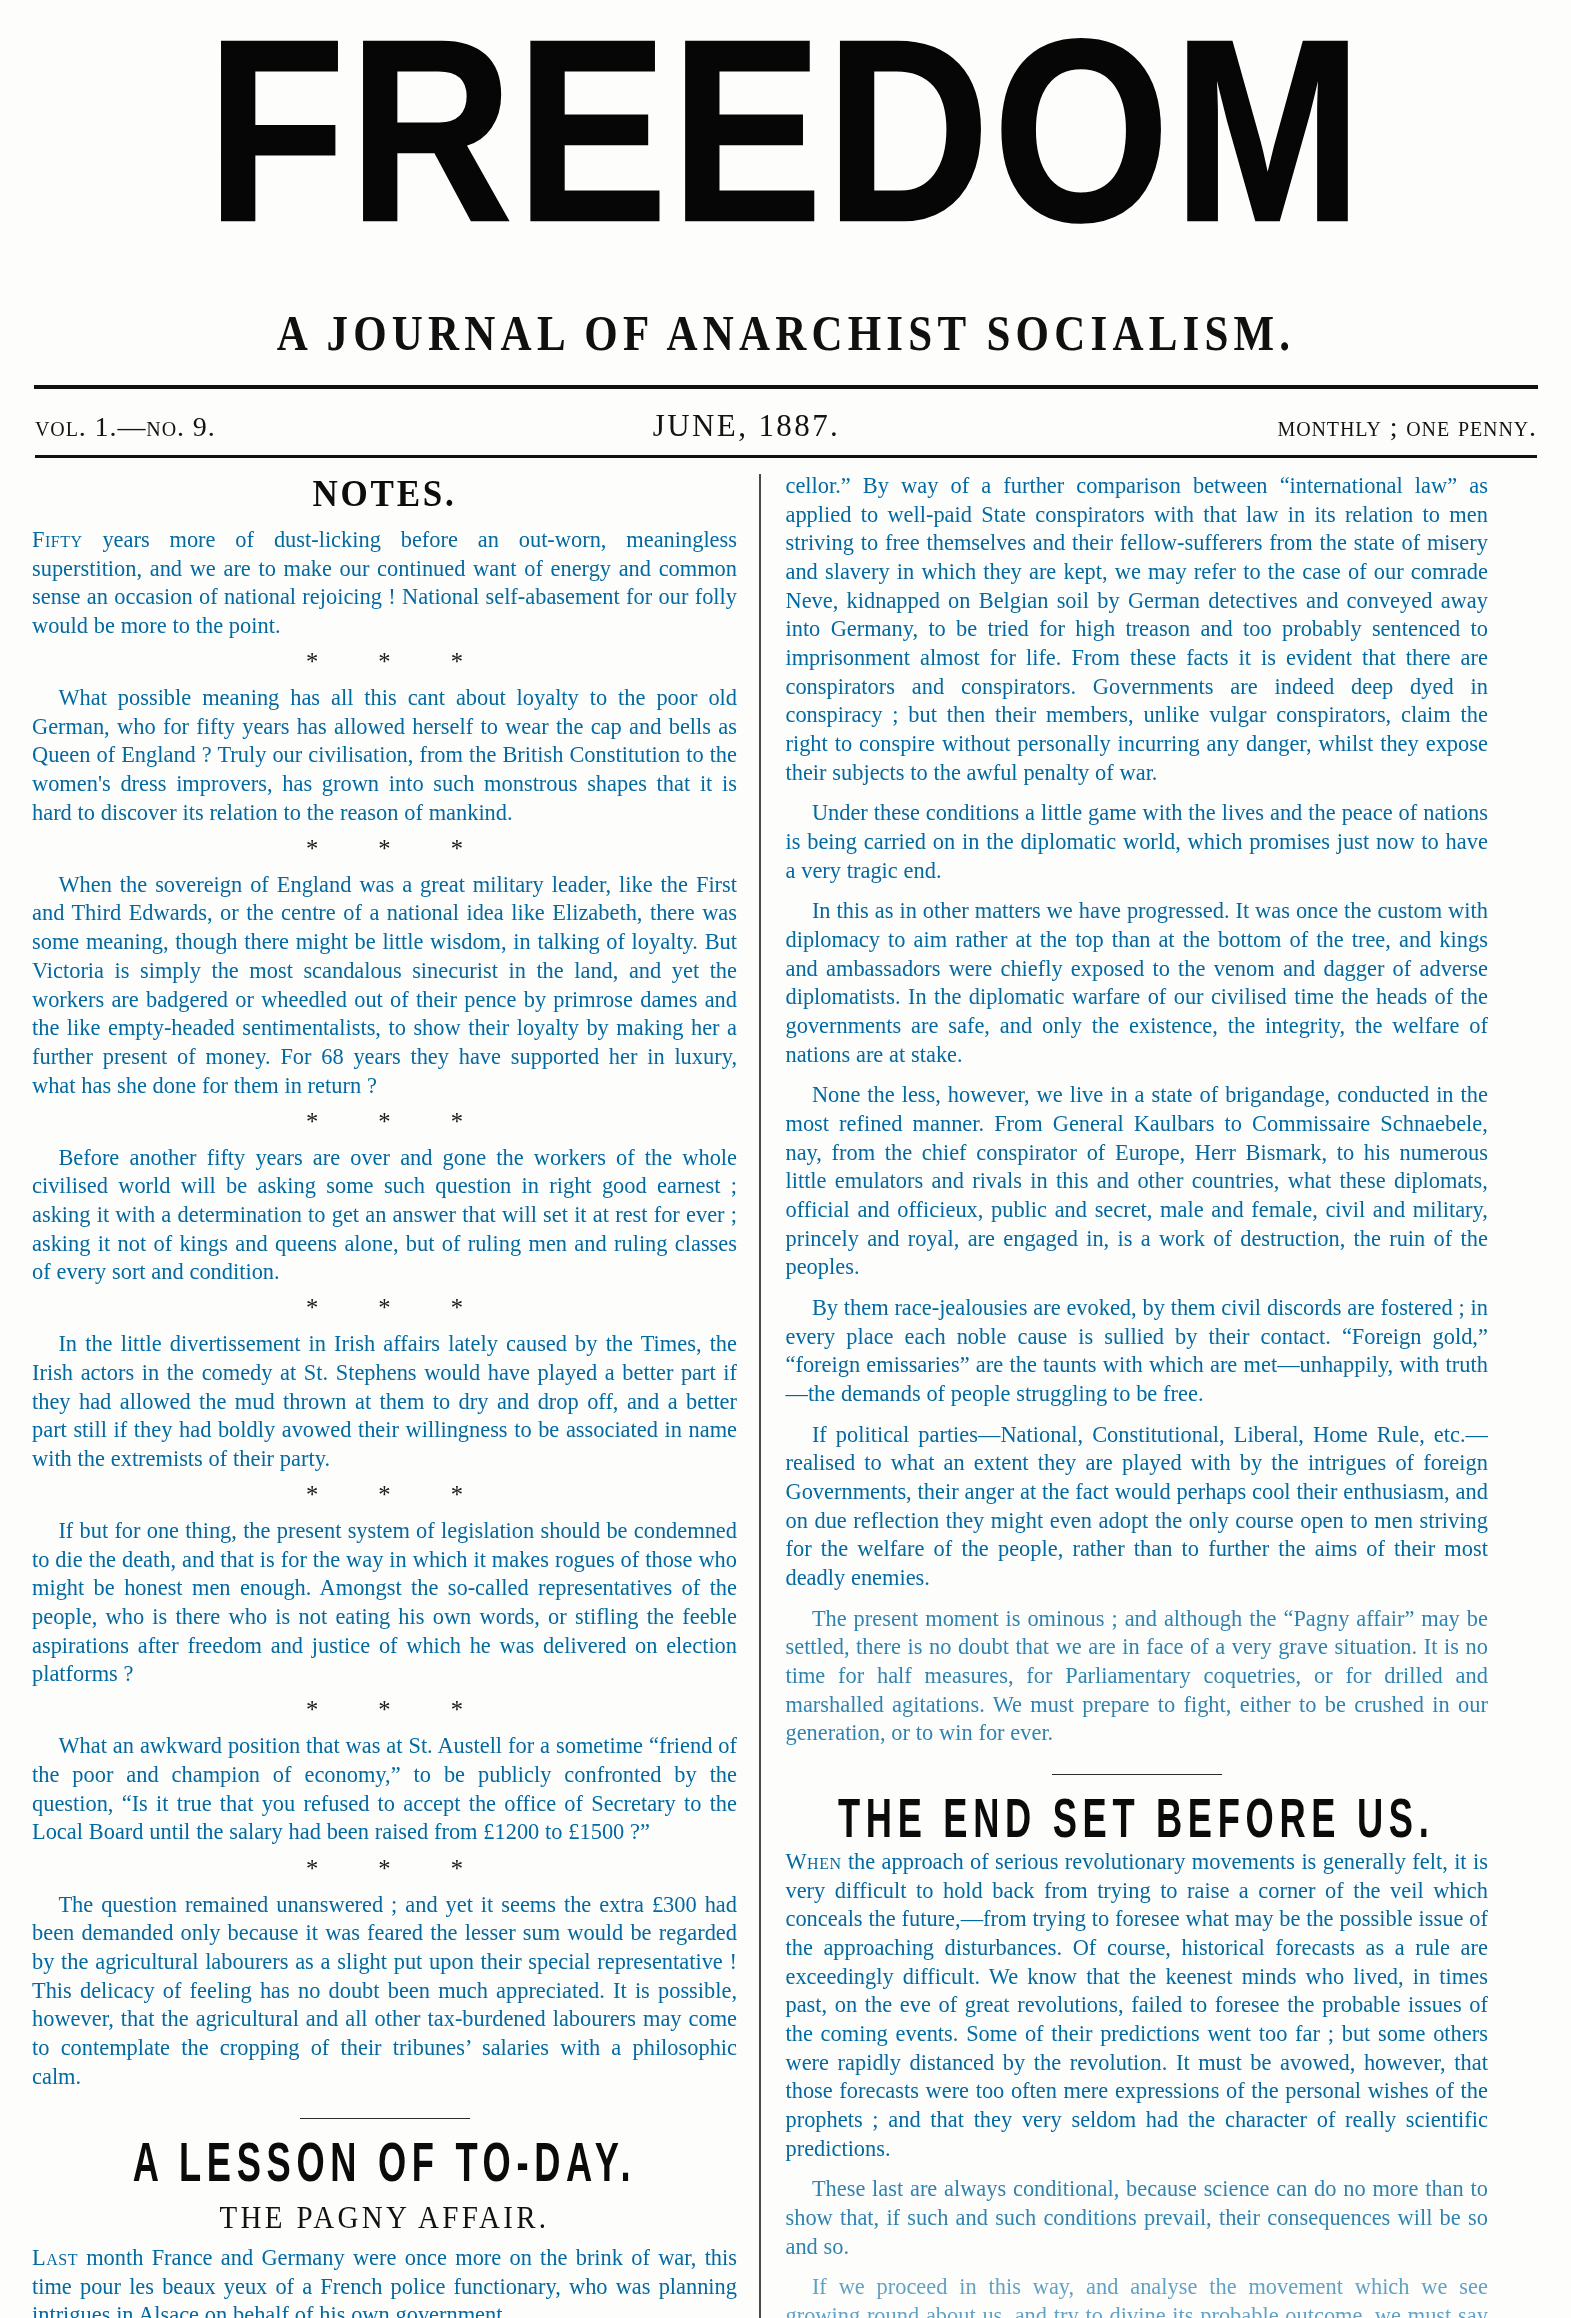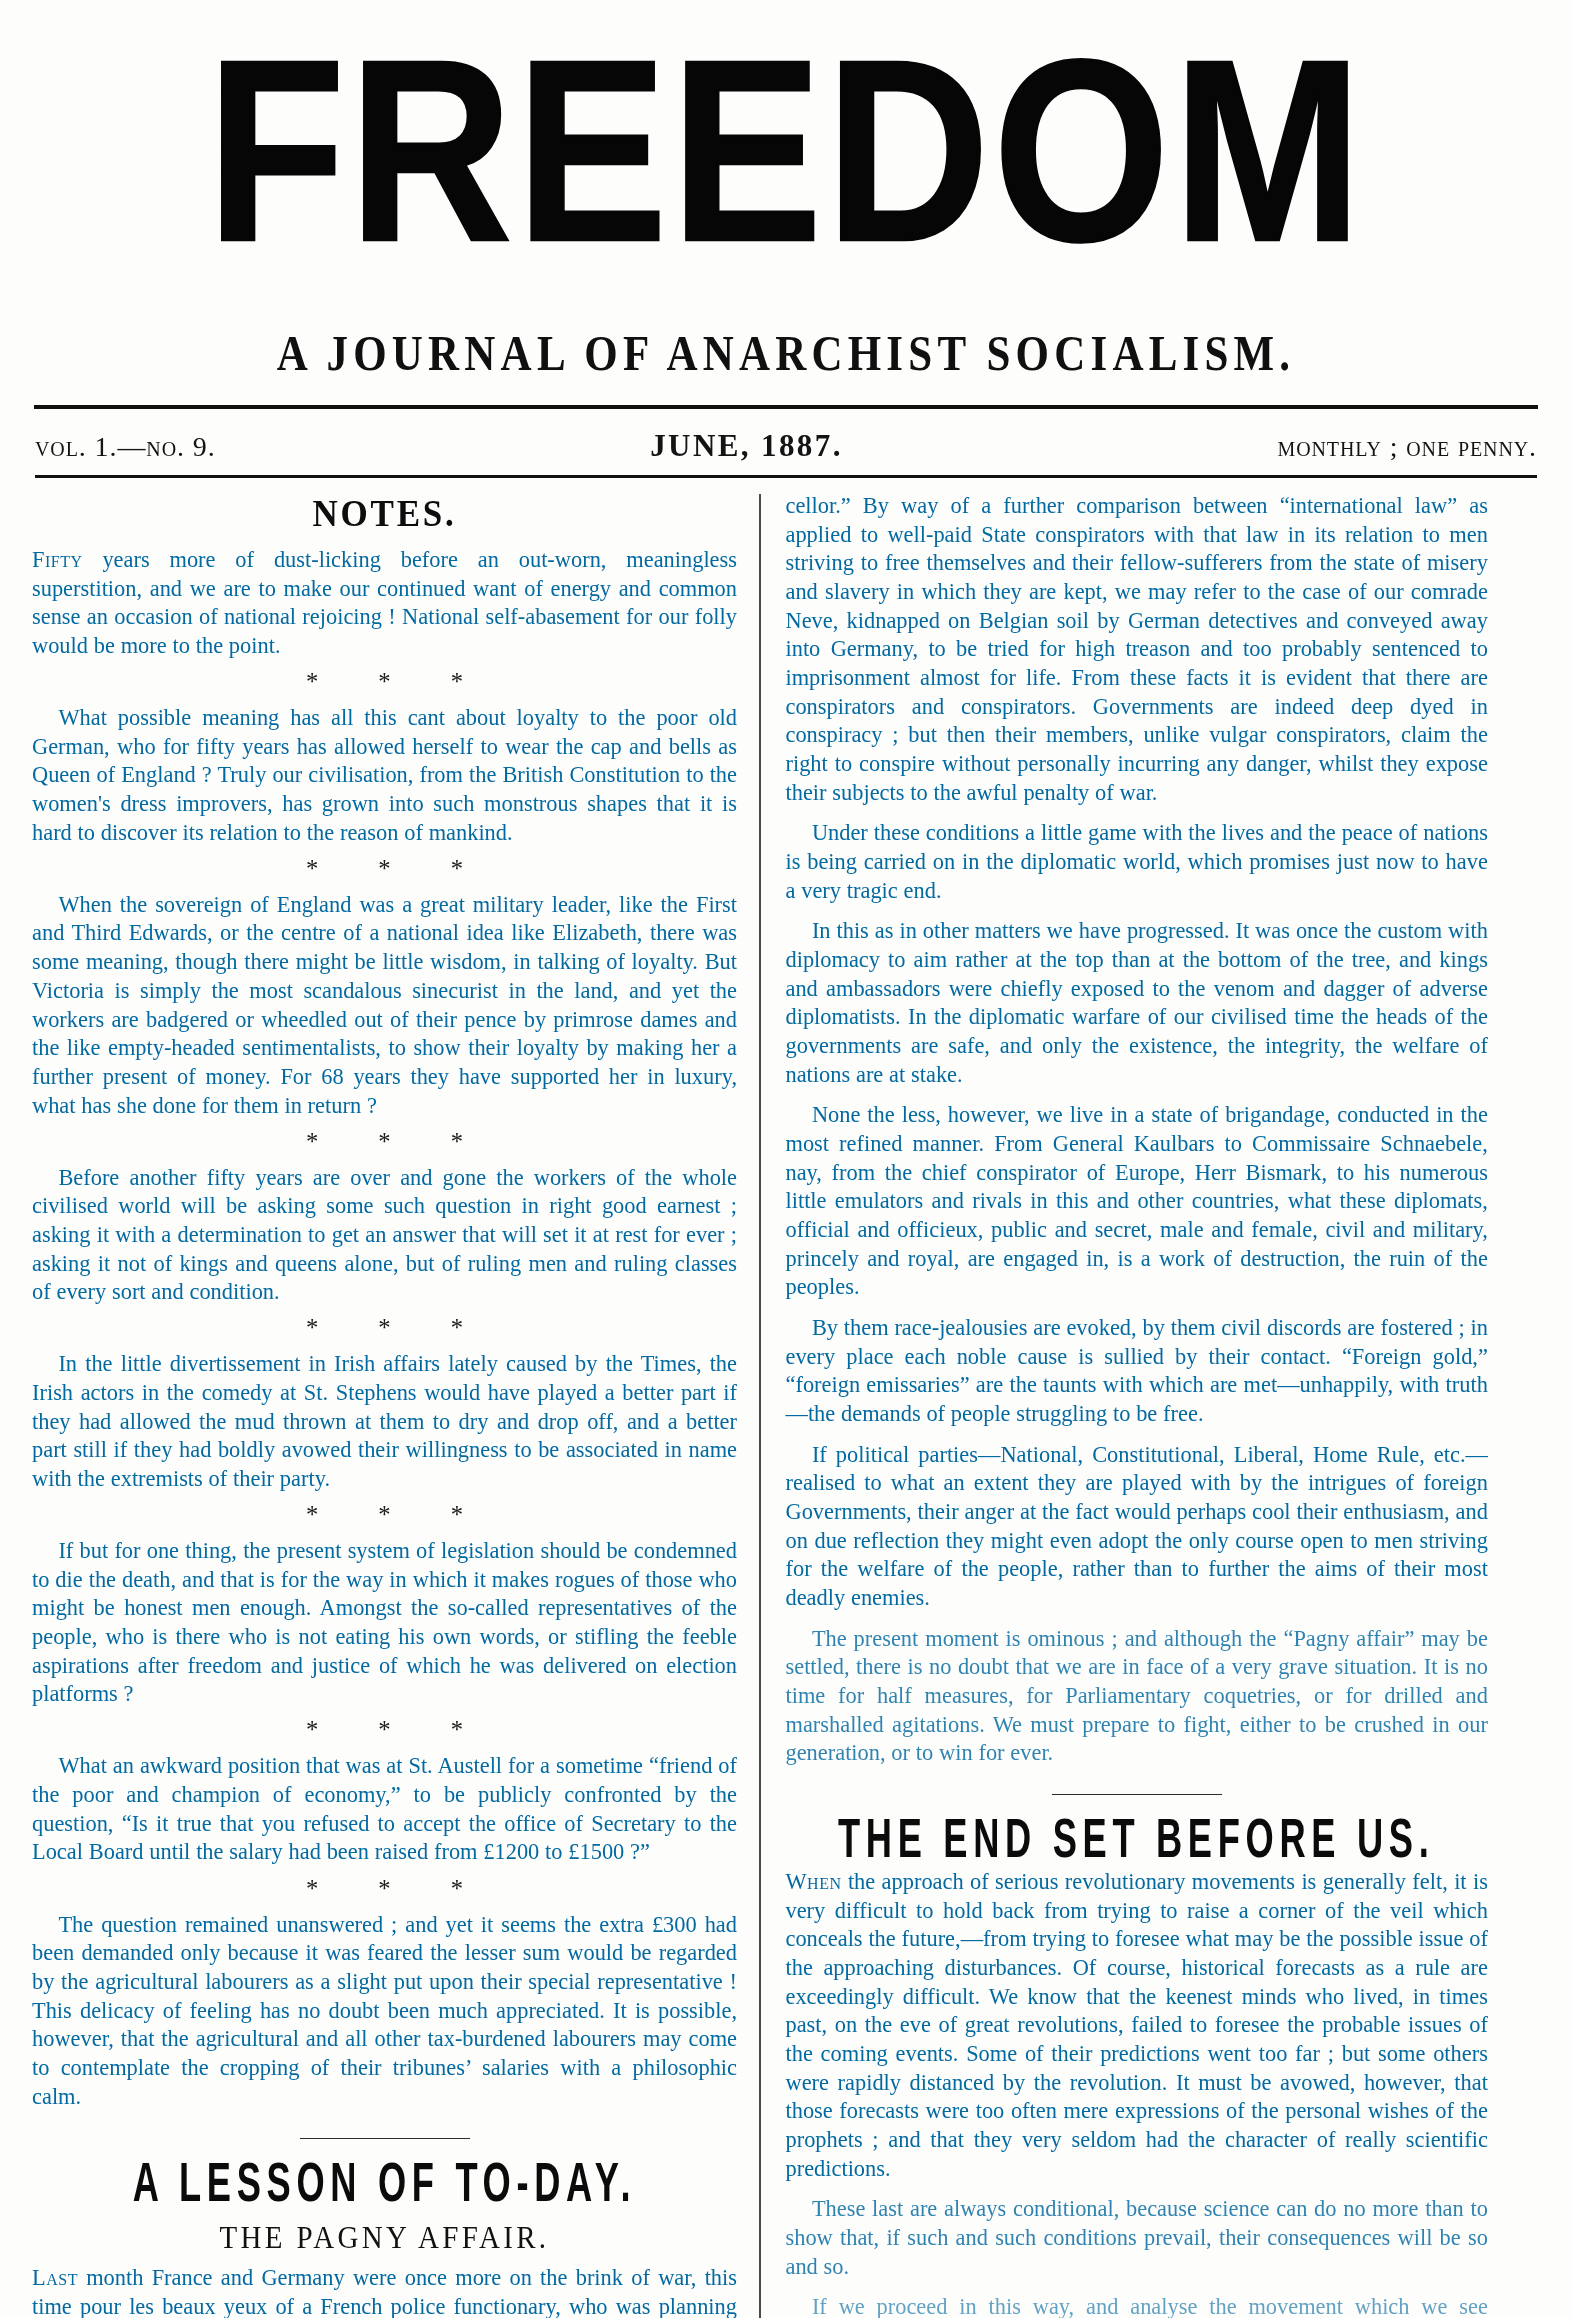--- a/index.html
+++ b/index.html
@@ -23,21 +23,21 @@
     position: relative;
     padding: 0;
     box-sizing: border-box;
     background: #fdfdfc;
   }
 
   
   .masthead {
     width: 100%;
     text-align: center;
-    padding-top: 24px;
+    padding-top: 4px;
   }
   .masthead-title {
     font-family: "Liberation Sans", "DejaVu Sans", sans-serif;
     font-weight: 700;
     font-size: 203px;
     line-height: 0.98;
     letter-spacing: 2.8px;
     margin: 0;
     color: #060606;
     transform: scaleX(1.12) scaleY(1.28);
@@ -87,21 +87,21 @@
   .issue-vol, .issue-terms {
     font-size: 28px;
     letter-spacing: 0.9px;
     font-variant: small-caps;
     text-transform: lowercase;
   }
   .issue-vol::first-letter, .issue-terms::first-letter { font-size: 1em; }
   .issue-date {
     font-size: 31px;
     letter-spacing: 2.4px;
-    font-weight: 700;
+    font-weight: 400;
   }
 
   .rule-thin {
     margin: 10.4px 35px 0 35px;
     border: none;
     border-top: 3.3px solid #121212;
     position: relative;
   }
   .rule-thin::before {
     content: "";

